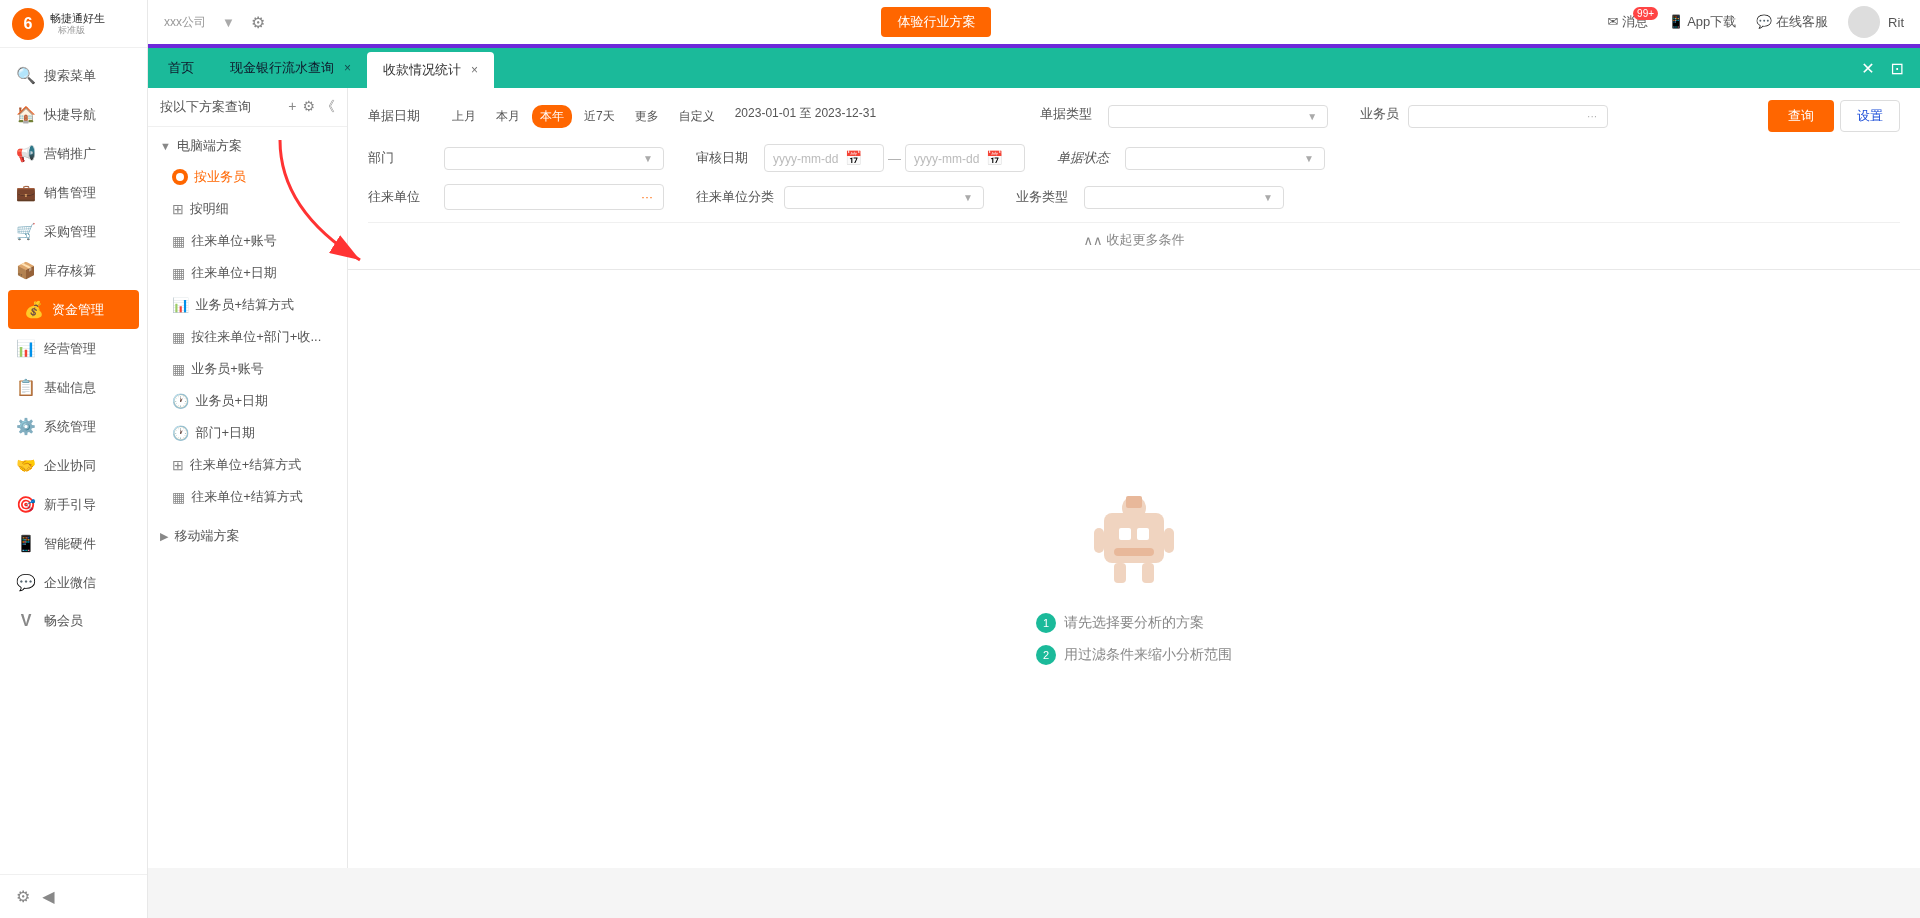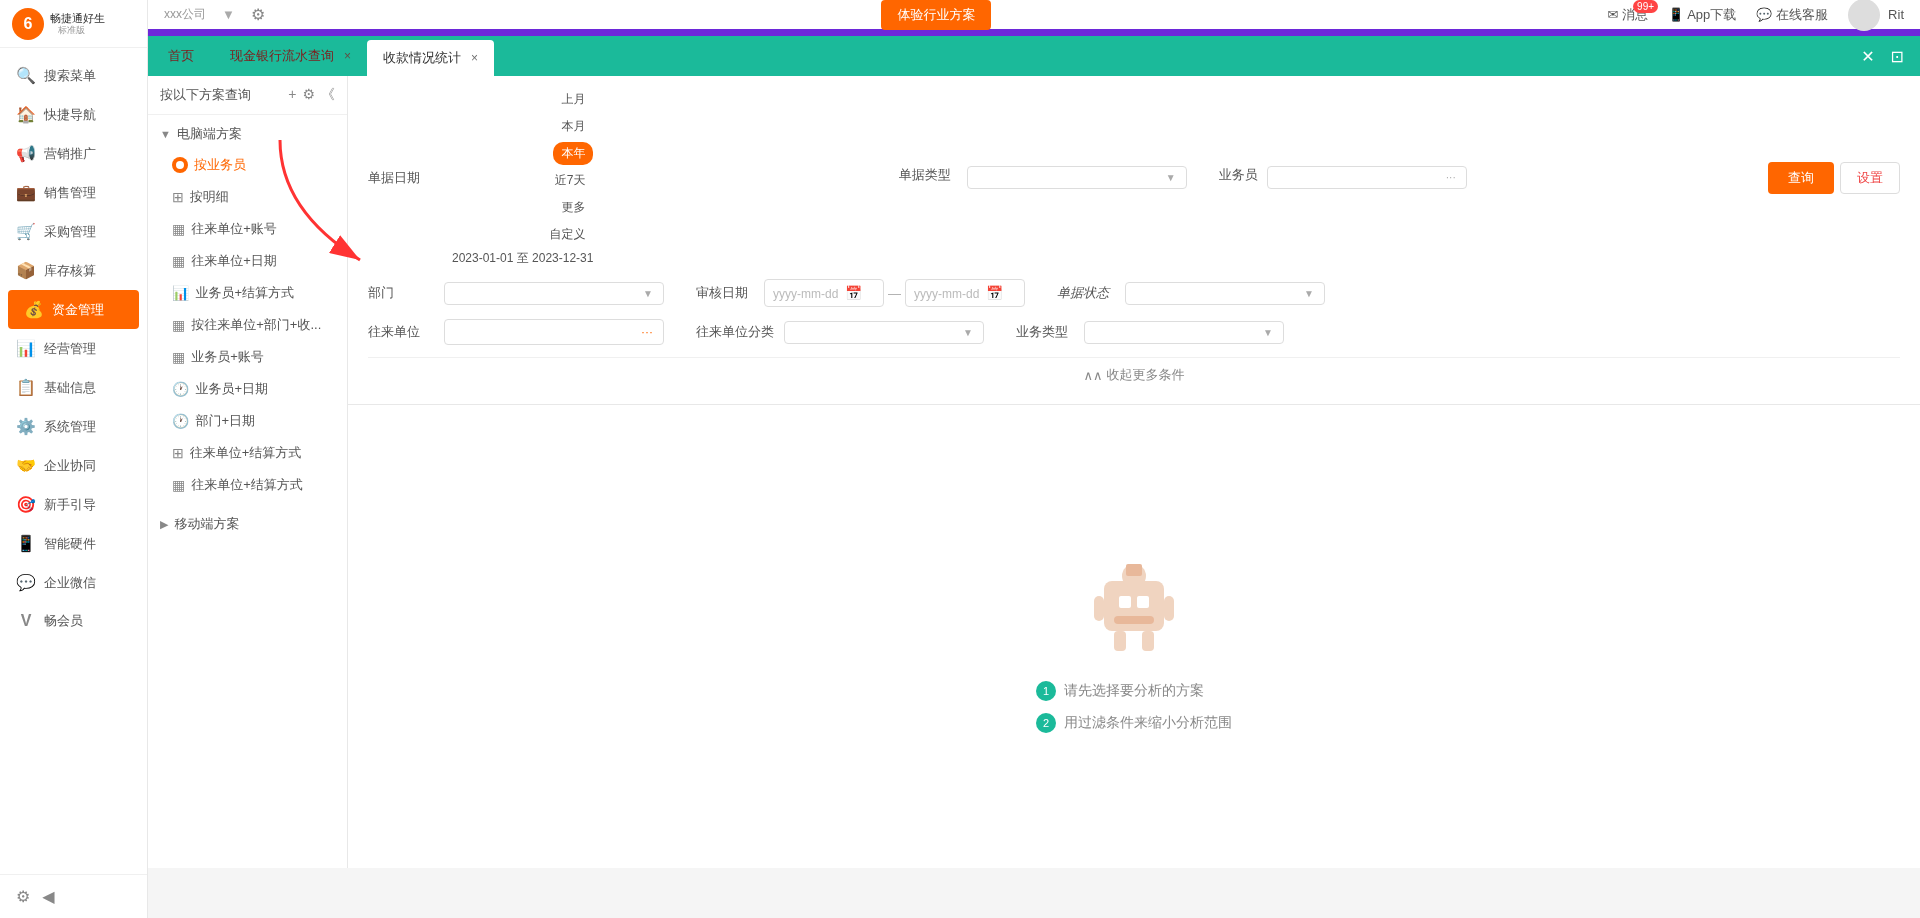--- a/index.html
+++ b/index.html
@@ -22,34 +22,34 @@
     .nav-icon { margin-right: 8px; font-size: 16px; width: 20px; text-align: center; color: #888; }
     .nav-item.active .nav-icon { color: white; }
     
     .sidebar-bottom { padding: 12px 16px; border-top: 1px solid #f0f0f0; display: flex; gap: 12px; }
     .sidebar-bottom-icon { color: #888; font-size: 16px; cursor: pointer; }
 
     
     .main { flex: 1; display: flex; flex-direction: column; overflow: hidden; }
     
     
-    .top-header { height: 36px; background: #fff; border-bottom: 7px solid #6d28d9; display: flex; align-items: center; padding: 0 16px; justify-content: space-between; }
+    .top-header { height: 48px; background: #fff; border-bottom: 4px solid #6d28d9; display: flex; align-items: center; padding: 0 16px; justify-content: space-between; }
     .top-header-left { display: flex; align-items: center; gap: 16px; }
     .breadcrumb-path { color: #999; font-size: 12px; }
     .header-actions { display: flex; align-items: center; gap: 16px; }
     .trial-btn { background: #ff6600; color: white; border: none; padding: 6px 16px; border-radius: 4px; cursor: pointer; font-size: 13px; }
     .settings-icon { color: #888; font-size: 16px; cursor: pointer; }
     .header-right { display: flex; align-items: center; gap: 20px; color: #555; font-size: 13px; }
     .msg-badge { position: relative; display: inline-block; }
     .badge { background: #ff4444; color: white; font-size: 10px; border-radius: 10px; padding: 1px 4px; position: absolute; top: -6px; right: -10px; }
     .user-avatar { width: 32px; height: 32px; background: #ddd; border-radius: 50%; }
 
     
     .tab-bar { height: 40px; background: #1bba9a; display: flex; align-items: center; padding: 0 0 0 0; }
-    .tab-item { height: 40px; display: flex; align-items: center; padding: 0 16px; color: #7f1d1d; font-size: 13px; cursor: pointer; position: relative; gap: 6px; }
+    .tab-item { height: 40px; display: flex; align-items: center; padding: 0 16px; color: #0f172a; font-size: 13px; cursor: pointer; position: relative; gap: 6px; }
     .tab-item.home { padding: 0 20px; }
     .tab-item.active { background: white; color: #333; border-radius: 4px 4px 0 0; margin-top: 4px; height: 36px; }
     .tab-close { font-size: 12px; cursor: pointer; margin-left: 4px; opacity: 0.7; }
     .tab-bar-right { margin-left: auto; display: flex; align-items: center; gap: 8px; padding-right: 12px; }
     .tab-win-btn { color: white; font-size: 16px; cursor: pointer; padding: 4px; }
 
     
     .page-content { flex: 1; overflow-y: auto; background: #f5f5f5; }
     
     
@@ -80,37 +80,37 @@
 
     
     .right-panel { flex: 1; display: flex; flex-direction: column; overflow: hidden; }
     
     
     .filter-area { background: white; padding: 12px 20px; border-bottom: 1px solid #e8e8e8; }
     .filter-row { display: flex; align-items: center; margin-bottom: 12px; gap: 16px; }
     .filter-row:last-child { margin-bottom: 0; }
     .filter-label { color: #555; font-size: 13px; min-width: 60px; flex-shrink: 0; }
     
-    .date-tabs { display: flex; gap: 4px; align-items: flex-end; flex-direction: column; }
+    .date-tabs { display: flex; gap: 4px; align-items: flex-start; }
     .date-tab { padding: 3px 8px; font-size: 12px; cursor: pointer; color: #555; border-radius: 2px; }
     .date-tab.active { background: #ff6600; color: white; border-radius: 10px; }
     .date-range { color: #555; font-size: 12px; margin-left: 8px; }
     
     .filter-select { display: flex; align-items: center; min-width: 200px; border: 1px solid #ddd; border-radius: 4px; padding: 5px 10px; background: white; cursor: pointer; color: #555; font-size: 13px; justify-content: space-between; }
     .filter-select .arrow { color: #aaa; font-size: 10px; }
     
     .date-range-input { display: flex; align-items: center; gap: 4px; }
     .date-input { border: 1px solid #ddd; border-radius: 4px; padding: 5px 8px; color: #999; font-size: 12px; width: 120px; }
     .date-separator { color: #aaa; }
     .calendar-icon { color: #aaa; font-size: 14px; margin-left: 4px; cursor: pointer; }
     
     .more-btn { color: #ff6600; font-size: 12px; cursor: pointer; margin-left: 4px; }
     
     .query-btn { background: #ff6600; color: white; border: none; padding: 6px 20px; border-radius: 4px; cursor: pointer; font-size: 13px; }
-    .set-btn { background: white; color: #ef4444; border: 1px solid #ddd; padding: 6px 16px; border-radius: 4px; cursor: pointer; font-size: 13px; }
+    .set-btn { background: white; color: #1d4ed8; border: 1px solid #ddd; padding: 6px 16px; border-radius: 4px; cursor: pointer; font-size: 13px; }
     .filter-buttons { display: flex; flex-direction: row; gap: 6px; margin-left: auto; }
     
     .collapse-btn { display: flex; align-items: center; justify-content: center; padding: 8px; color: #888; font-size: 13px; cursor: pointer; border-top: 1px solid #f0f0f0; gap: 4px; }
 
     
     .empty-area { flex: 1; display: flex; flex-direction: column; align-items: center; justify-content: center; background: white; margin: 0; padding: 40px; }
     .empty-illustration { width: 120px; height: 120px; margin-bottom: 20px; }
     .empty-steps { display: flex; flex-direction: column; gap: 12px; }
     .empty-step { display: flex; align-items: center; gap: 8px; color: #888; font-size: 14px; }
     .step-num { width: 20px; height: 20px; border-radius: 50%; background: #1bba9a; color: white; display: flex; align-items: center; justify-content: center; font-size: 11px; flex-shrink: 0; }

